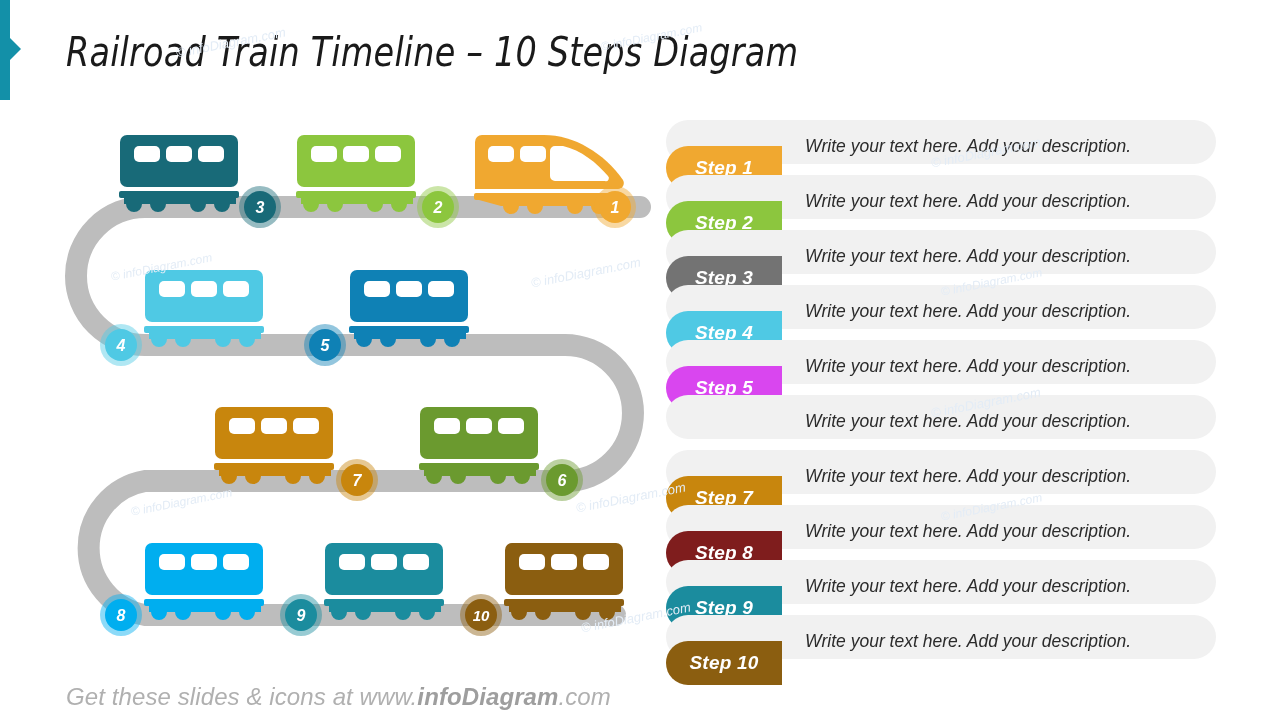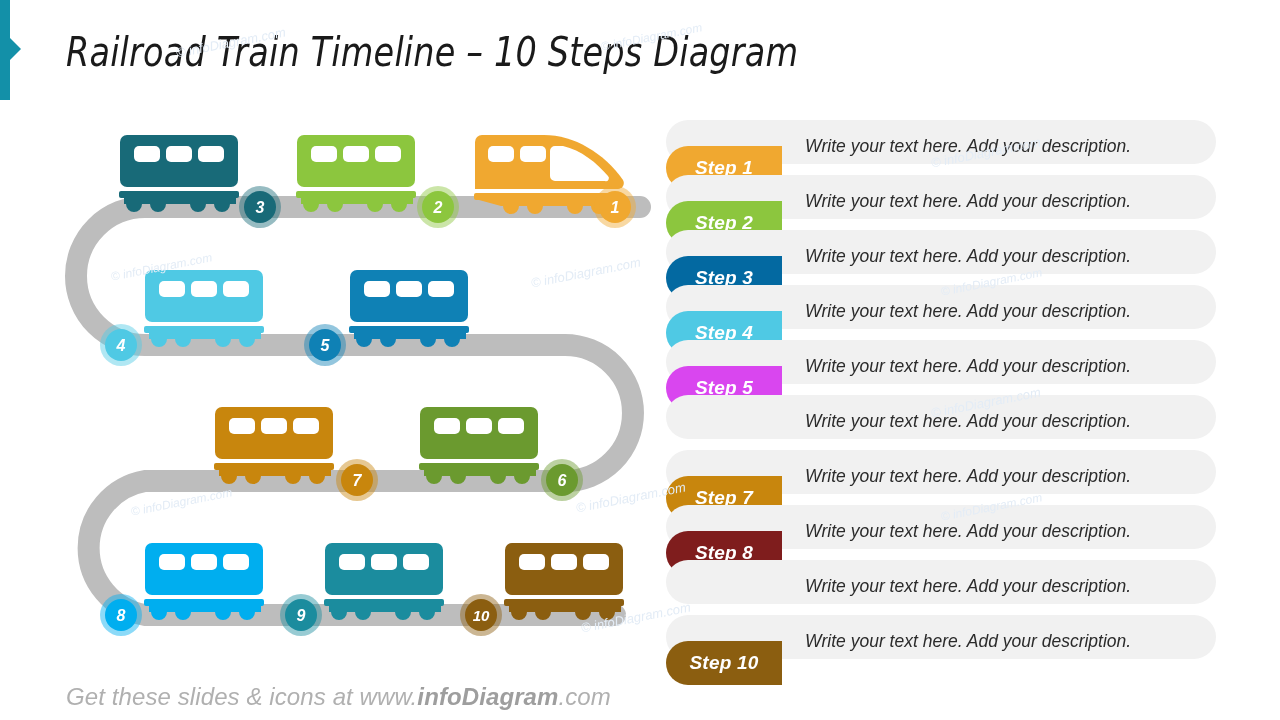--- a/index.html
+++ b/index.html
@@ -188,21 +188,21 @@
     </div>
 
     <div class="row">
       <div class="desc"></div>
       <div class="chip" style="background: rgb(140, 198, 62);">Step 2</div>
       <div class="desc-text">Write your text here. Add your description.</div>
     </div>
 
     <div class="row">
       <div class="desc"></div>
-      <div class="chip" style="background: #0369a1;">Step 3</div>
+      <div class="chip" style="background: #737373;">Step 3</div>
       <div class="desc-text">Write your text here. Add your description.</div>
     </div>
 
     <div class="row">
       <div class="desc"></div>
       <div class="chip" style="background: rgb(79, 201, 228);">Step 4</div>
       <div class="desc-text">Write your text here. Add your description.</div>
     </div>
 
     <div class="row">
@@ -223,20 +223,21 @@
     </div>
 
     <div class="row">
       <div class="desc"></div>
       <div class="chip" style="background: #7f1d1d;">Step 8</div>
       <div class="desc-text">Write your text here. Add your description.</div>
     </div>
 
     <div class="row">
       <div class="desc"></div>
+      <div class="chip" style="background: rgb(27, 140, 158);">Step 9</div>
       <div class="desc-text">Write your text here. Add your description.</div>
     </div>
 
     <div class="row">
       <div class="desc"></div>
       <div class="chip" style="background: rgb(139, 94, 16);">Step 10</div>
       <div class="desc-text">Write your text here. Add your description.</div>
     </div>
 
   </div>

